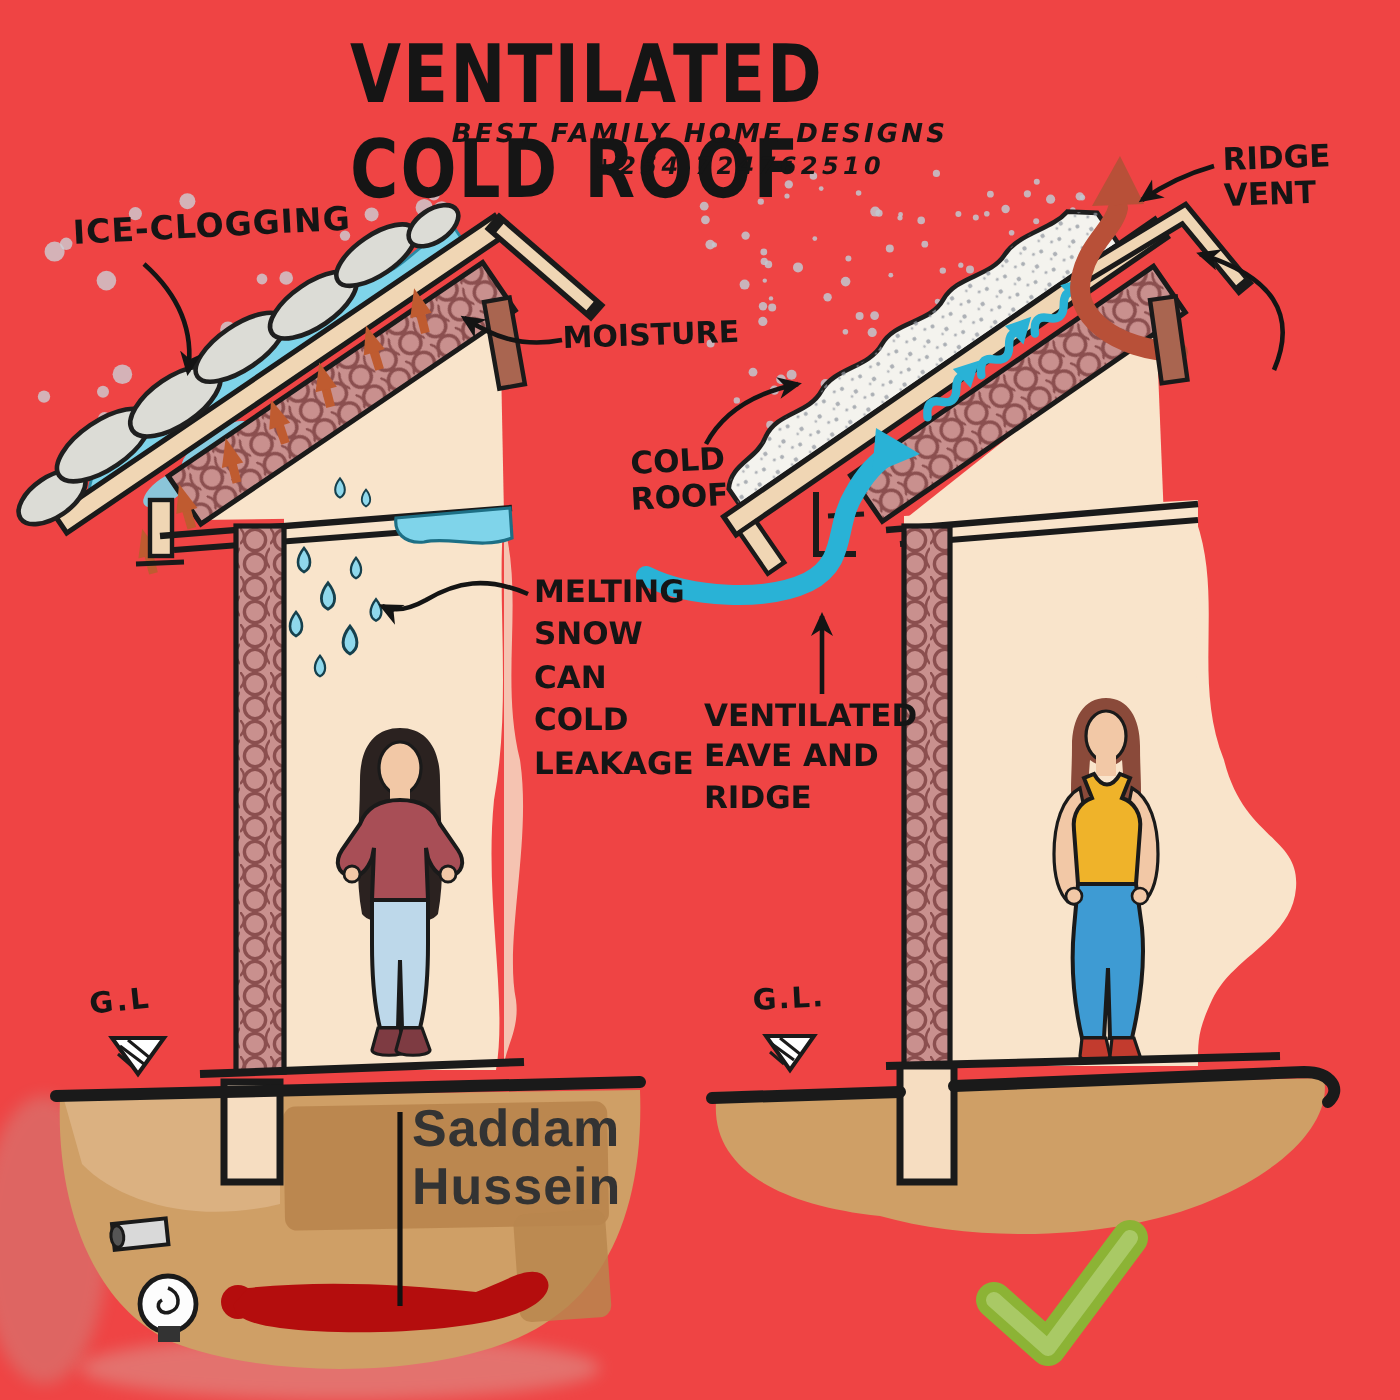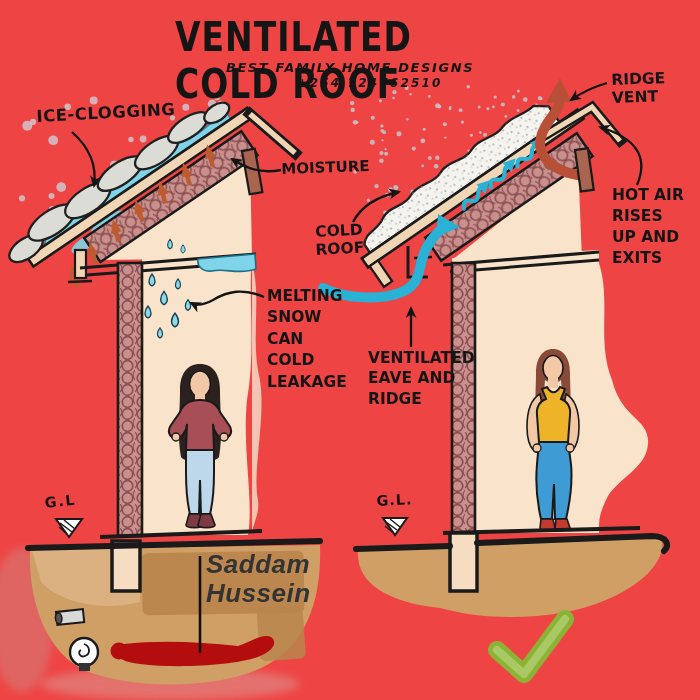--- a/index.html
+++ b/index.html
@@ -10,24 +10,24 @@
        white-space:pre-line;transform-origin:left top;}
   #lbl-title{left:50%;top:13px;transform:translateX(-50%) scaleY(1.22);font-size:33px;letter-spacing:1px;transform-origin:center top;}
   #lbl-subtitle{left:50%;top:60px;transform:translateX(-50%);font-size:13px;font-style:italic;letter-spacing:1.6px;transform-origin:center top;}
   #lbl-phone{left:50%;top:76px;transform:translateX(-50%);font-size:12px;font-style:italic;letter-spacing:2.2px;transform-origin:center top;margin-left:20px;}
   #lbl-ice{left:36px;top:107px;font-size:16.5px;transform:rotate(-3deg);letter-spacing:.5px;}
   #lbl-moisture{left:281px;top:160px;font-size:15px;transform:rotate(-2deg);}
   #lbl-melting{left:267px;top:286px;font-size:15.5px;line-height:1.38;}
   #lbl-coldroof{left:314px;top:223px;font-size:15.5px;line-height:1.18;text-align:center;transform:rotate(-3deg);}
   #lbl-ridgevent{left:611px;top:71px;font-size:15.5px;line-height:1.18;transform:rotate(-2deg);}
   #lbl-hotair{left:612px;top:185px;font-size:15.5px;line-height:1.35;}
-  #lbl-vent{left:352px;top:348px;font-size:15.5px;line-height:1.32;margin-left:16px;}
+  #lbl-vent{left:352px;top:348px;font-size:15.5px;line-height:1.32;}
   #lbl-gl-left{left:44px;top:495px;font-size:14.5px;transform:rotate(-6deg);letter-spacing:1.5px;}
   #lbl-gl-right{left:376px;top:493px;font-size:14.5px;transform:rotate(-3deg);letter-spacing:1px;}
-  #lbl-saddam{left:206px;top:550px;font-size:26px;font-family:"Liberation Sans",sans-serif;color:#333;line-height:1.1;letter-spacing:.5px;font-style:italic;}
+  #lbl-saddam{left:206px;top:550px;font-size:26px;font-family:"Liberation Sans",sans-serif;color:#333;line-height:1.1;letter-spacing:.5px;}
 </style>
 </head>
 <body>
 
 <div id="canvas">
 
 <svg id="art" width="700" height="700" viewBox="0 0 700 700">
   <defs>
     <pattern id="insul" width="15" height="24" patternUnits="userSpaceOnUse">
       <rect width="15" height="24" fill="#c9908e"></rect>
@@ -373,22 +373,18 @@
 CAN
 COLD
 LEAKAGE</div>
 <div class="lbl" id="lbl-gl-left">G.L</div>
 <div class="lbl" id="lbl-saddam">Saddam
 Hussein</div>
 <div class="lbl" id="lbl-coldroof">COLD
 ROOF</div>
 <div class="lbl" id="lbl-ridgevent">RIDGE
 VENT</div>
-<div class="lbl" id="lbl-hotair">HOT AIR
-RISES
-UP AND
-EXITS</div>
 <div class="lbl" id="lbl-vent">VENTILATED
 EAVE AND
 RIDGE</div>
 <div class="lbl" id="lbl-gl-right">G.L.</div>
 
 </div>
 
 </body></html>

